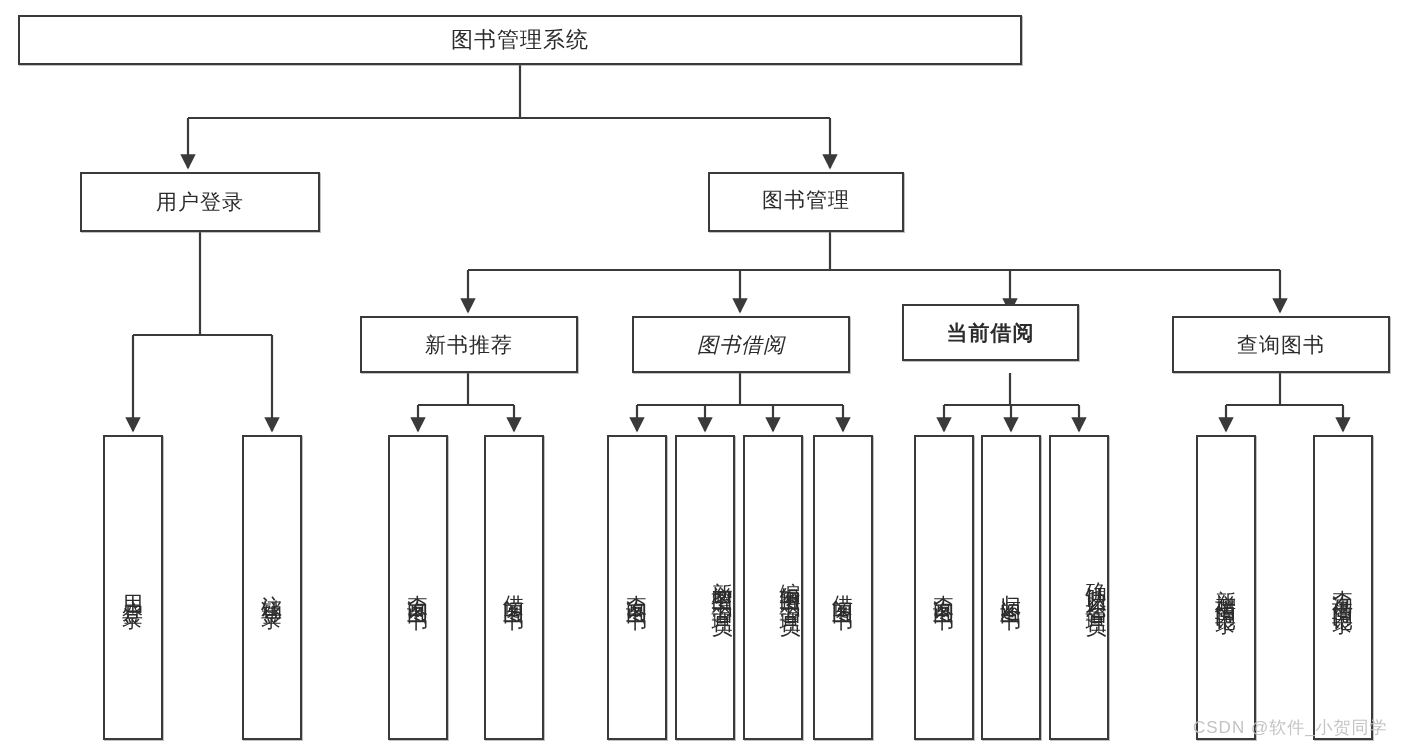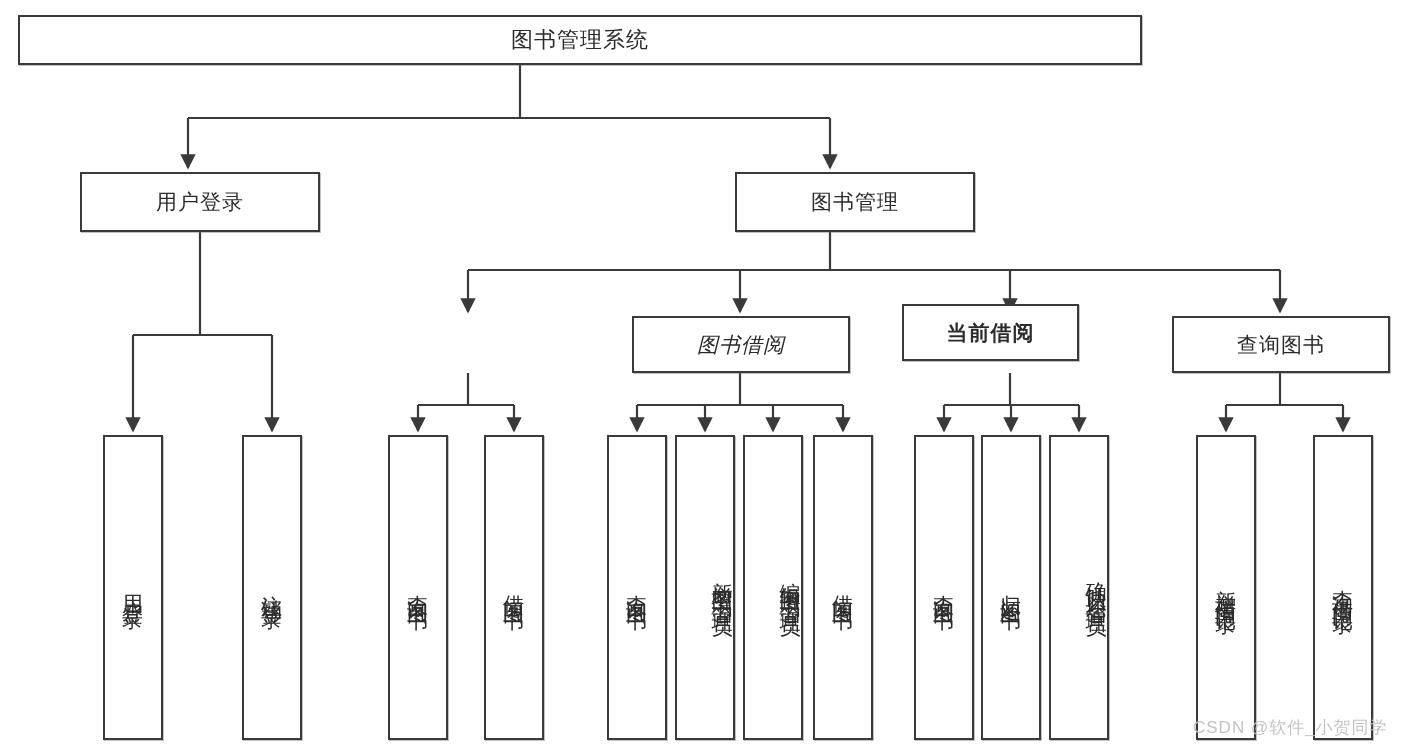--- a/index.html
+++ b/index.html
@@ -116,25 +116,26 @@
       <path d="M 1011 405 L 1011 431" marker-end="url(#arrow)"></path>
       <path d="M 1079 405 L 1079 431" marker-end="url(#arrow)"></path>
 
       <path d="M 1280 373 L 1280 405"></path>
       <path d="M 1226 405 L 1343 405"></path>
       <path d="M 1226 405 L 1226 431" marker-end="url(#arrow)"></path>
       <path d="M 1343 405 L 1343 431" marker-end="url(#arrow)"></path>
     </g>
   </svg>
 
-  <div class="node horiz root" style="left:18px; top:15px; width:1124px; height:50px;">图书管理系统</div>
+  <div class="node horiz root" style="left:18px; top:15px; width:1004px; height:50px;">图书管理系统</div>
 
   <div class="node horiz" style="left:80px; top:172px; width:240px; height:60px;">用户登录</div>
-  <div class="node horiz" style="left:735px; top:172px; width:240px; height:60px;">图书管理</div>
+  <div class="node horiz" style="left:708px; top:172px; width:196px; height:60px;font-family:Liberation Mono, monospace;">图书管理</div>
 
+  <div class="node horiz" style="left:360px; top:316px; width:218px; height:57px;">新书推荐</div>
   <div class="node horiz" style="left:632px; top:316px; width:218px; height:57px;font-style:italic;">图书借阅</div>
   <div class="node horiz" style="left:902px; top:304px; width:177px; height:57px;font-weight:bold;">当前借阅</div>
   <div class="node horiz" style="left:1172px; top:316px; width:218px; height:57px;">查询图书</div>
 
   <div class="node vert center-fit" style="left:103px; top:435px; width:60px; height:305px;">用户登录</div>
   <div class="node vert center-fit" style="left:242px; top:435px; width:60px; height:305px;">注销登录</div>
 
   <div class="node vert center-fit" style="left:388px; top:435px; width:60px; height:305px;">查询图书</div>
   <div class="node vert center-fit" style="left:484px; top:435px; width:60px; height:305px;">借阅图书</div>
 

